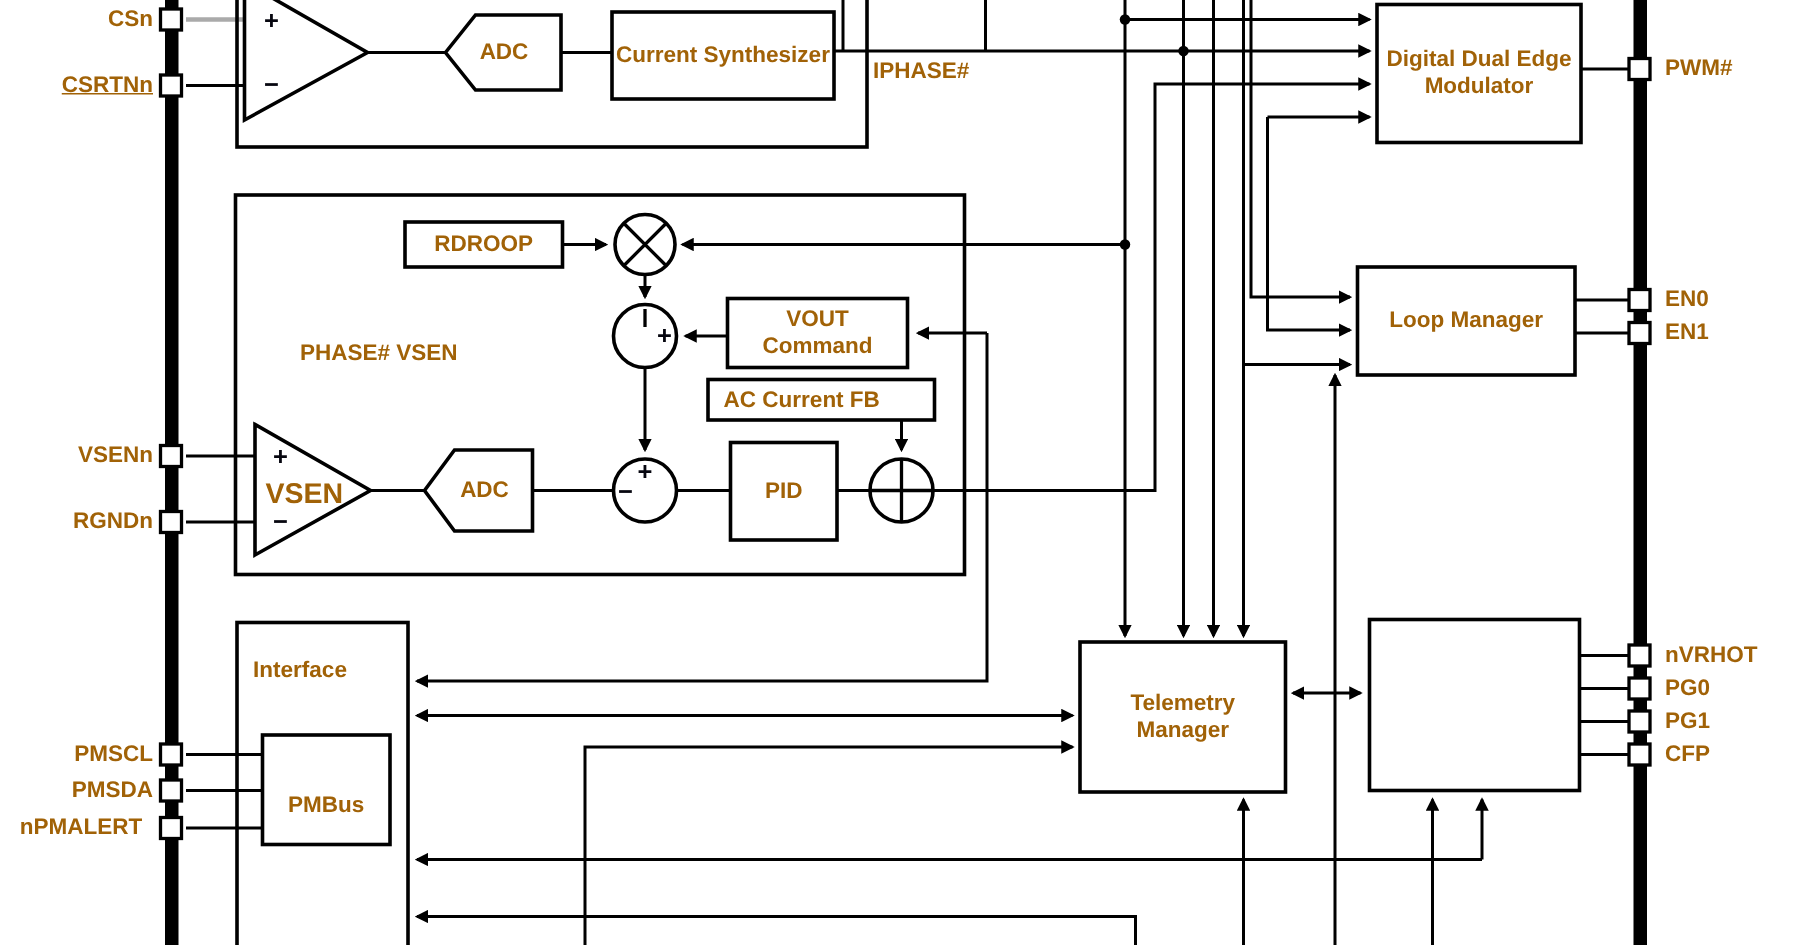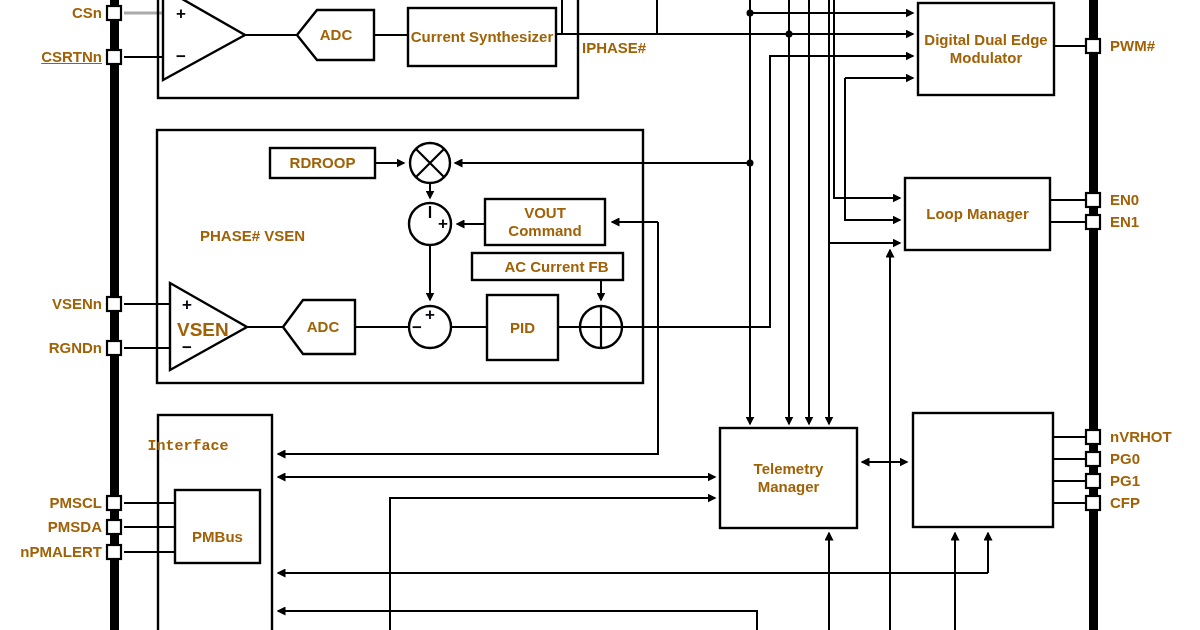--- a/index.html
+++ b/index.html
@@ -180,39 +180,39 @@
       <rect x="1086" y="496" width="14" height="14"></rect>
     </g>
   </svg>
 
   <div class="lbl pin-l" style="left:6px;top:4px;">CSn</div>
   <div class="lbl pin-l" style="left:6px;top:48px;text-decoration:underline;">CSRTNn</div>
   <div class="lbl pin-l" style="left:6px;top:295px;">VSENn</div>
   <div class="lbl pin-l" style="left:6px;top:339px;">RGNDn</div>
   <div class="lbl pin-l" style="left:6px;top:494px;">PMSCL</div>
   <div class="lbl pin-l" style="left:6px;top:518px;">PMSDA</div>
-  <div class="lbl pin-l" style="left:6px;top:543px;">nPMALERT</div>
+  <div class="lbl pin-l" style="left:6px;top:543px;text-align:center;">nPMALERT</div>
 
   <div class="lbl pin-r" style="left:1110px;top:37px;">PWM#</div>
   <div class="lbl pin-r" style="left:1110px;top:191px;">EN0</div>
   <div class="lbl pin-r" style="left:1110px;top:213px;">EN1</div>
   <div class="lbl pin-r" style="left:1110px;top:428px;">nVRHOT</div>
   <div class="lbl pin-r" style="left:1110px;top:450px;">PG0</div>
   <div class="lbl pin-r" style="left:1110px;top:472px;">PG1</div>
   <div class="lbl pin-r" style="left:1110px;top:494px;">CFP</div>
 
   <div class="lbl block-lbl" style="left:408px;top:8px;width:148px;height:58px;">Current Synthesizer</div>
   <div class="lbl block-lbl" style="left:922px;top:3px;width:128px;height:92px;">Digital Dual Edge Modulator</div>
   <div class="lbl block-lbl" style="left:270px;top:148px;width:105px;height:30px;">RDROOP</div>
   <div class="lbl block-lbl" style="left:500px;top:199px;width:90px;height:46px;">VOUT Command</div>
-  <div class="lbl block-lbl" style="left:474px;top:253px;width:165px;height:27px;">AC Current FB</div>
+  <div class="lbl block-lbl" style="left:452px;top:253px;width:165px;height:27px;">AC Current FB</div>
   <div class="lbl block-lbl" style="left:487px;top:295px;width:71px;height:65px;">PID</div>
   <div class="lbl block-lbl" style="left:905px;top:178px;width:145px;height:72px;">Loop Manager</div>
   <div class="lbl block-lbl" style="left:743px;top:428px;width:91px;height:100px;">Telemetry Manager</div>
-  <div class="lbl block-lbl" style="left:142px;top:436px;width:92px;height:22px;font-family:Liberation Mono, monospace;">Interface</div>
+  <div class="lbl block-lbl" style="left:154px;top:436px;width:92px;height:22px;">Interface</div>
   <div class="lbl block-lbl" style="left:175px;top:490px;width:85px;height:94px;">PMBus</div>
 
   <div class="lbl" style="left:582px;top:39px;">IPHASE#</div>
   <div class="lbl block-lbl" style="left:165px;top:226px;width:175px;height:20px;">PHASE# VSEN</div>
   <div class="lbl small" style="left:177px;top:319px;">VSEN</div>
   <div class="lbl block-lbl" style="left:305px;top:23px;width:62px;height:24px;">ADC</div>
   <div class="lbl block-lbl" style="left:294px;top:315px;width:58px;height:24px;">ADC</div>
 
   <span class="sign" style="left:181px;top:15px;">+</span>
   <span class="sign" style="left:181px;top:58px;">−</span>

